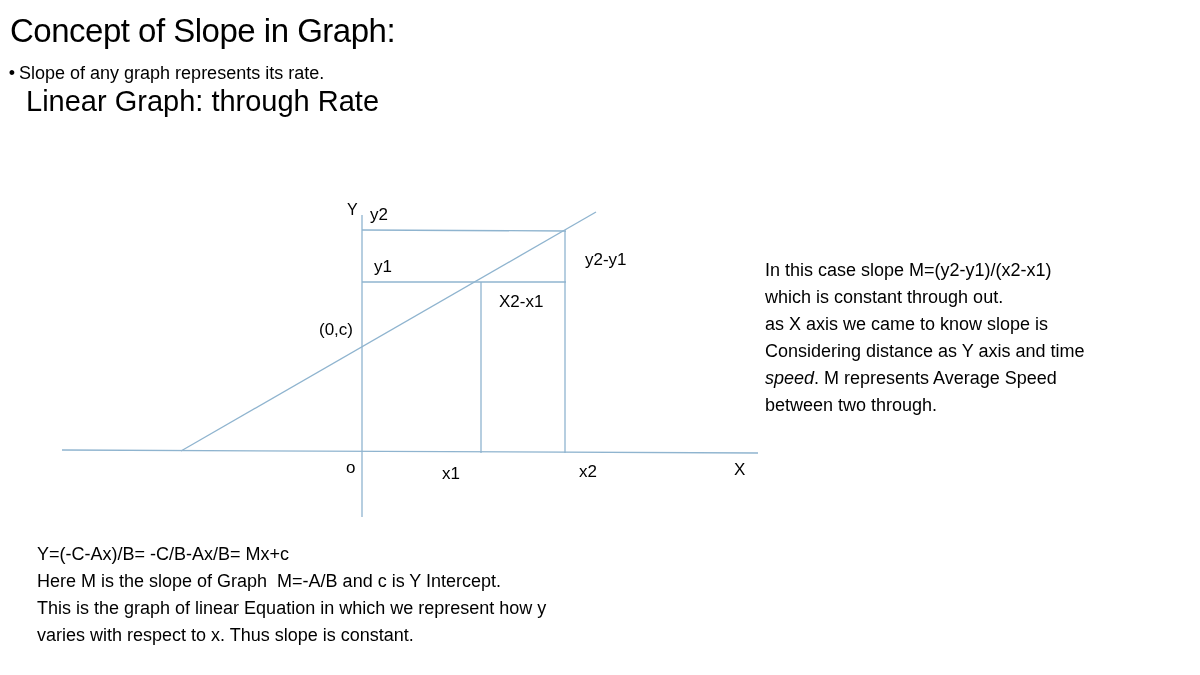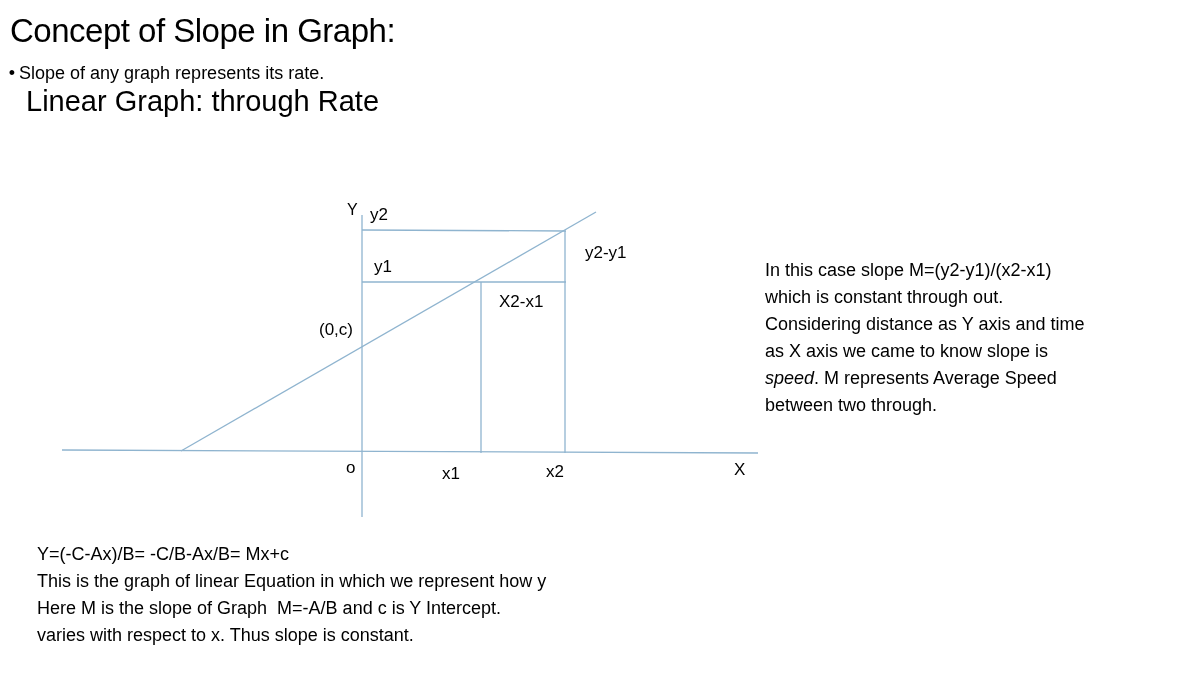--- a/index.html
+++ b/index.html
@@ -33,35 +33,35 @@
     <line x1="362" y1="230" x2="566" y2="231"></line>
     <line x1="362" y1="282" x2="566" y2="282"></line>
     <line x1="481" y1="282" x2="481" y2="453"></line>
     <line x1="565" y1="231" x2="565" y2="453"></line>
   </g>
 </svg>
 
 <div class="abs lbl" style="left:347px; top:201px; font-size:16px;">Y</div>
 <div class="abs lbl" style="left:370px; top:205px;">y2</div>
 <div class="abs lbl" style="left:374px; top:257px;">y1</div>
-<div class="abs lbl" style="left:585px; top:243px;">y2-y1</div>
+<div class="abs lbl" style="left:585px; top:250px;">y2-y1</div>
 <div class="abs lbl" style="left:499px; top:292px;">X2-x1</div>
 <div class="abs lbl" style="left:319px; top:320px;">(0,c)</div>
 <div class="abs lbl" style="left:346px; top:458px;">o</div>
 <div class="abs lbl" style="left:442px; top:464px;">x1</div>
-<div class="abs lbl" style="left:546px; top:462px;">x2</div>
+<div class="abs lbl" style="left:579px; top:462px;">x2</div>
 <div class="abs lbl" style="left:734px; top:460px;">X</div>
 
 <div class="para right-para">
   <span class="line">In this case slope M=(y2-y1)/(x2-x1)</span>
   <span class="line">which is constant through out.</span>
+  <span class="line">as X axis we came to know slope is</span>
   <span class="line">Considering distance as Y axis and time</span>
-  <span class="line">as X axis we came to know slope is</span>
   <span class="line"><em>speed</em><span>. M represents Average Speed</span></span>
   <span class="line">between two through.</span>
 </div>
 
 <div class="para bottom-para">
   <span class="line">Y=(-C-Ax)/B= -C/B-Ax/B= Mx+c</span>
+  <span class="line" style="white-space:pre;">Here M is the slope of Graph  M=-A/B and c is Y Intercept.</span>
   <span class="line">This is the graph of linear Equation in which we represent how y</span>
-  <span class="line" style="white-space:pre;">Here M is the slope of Graph  M=-A/B and c is Y Intercept.</span>
   <span class="line">varies with respect to x. Thus slope is constant.</span>
 </div>
 
 </body></html>

